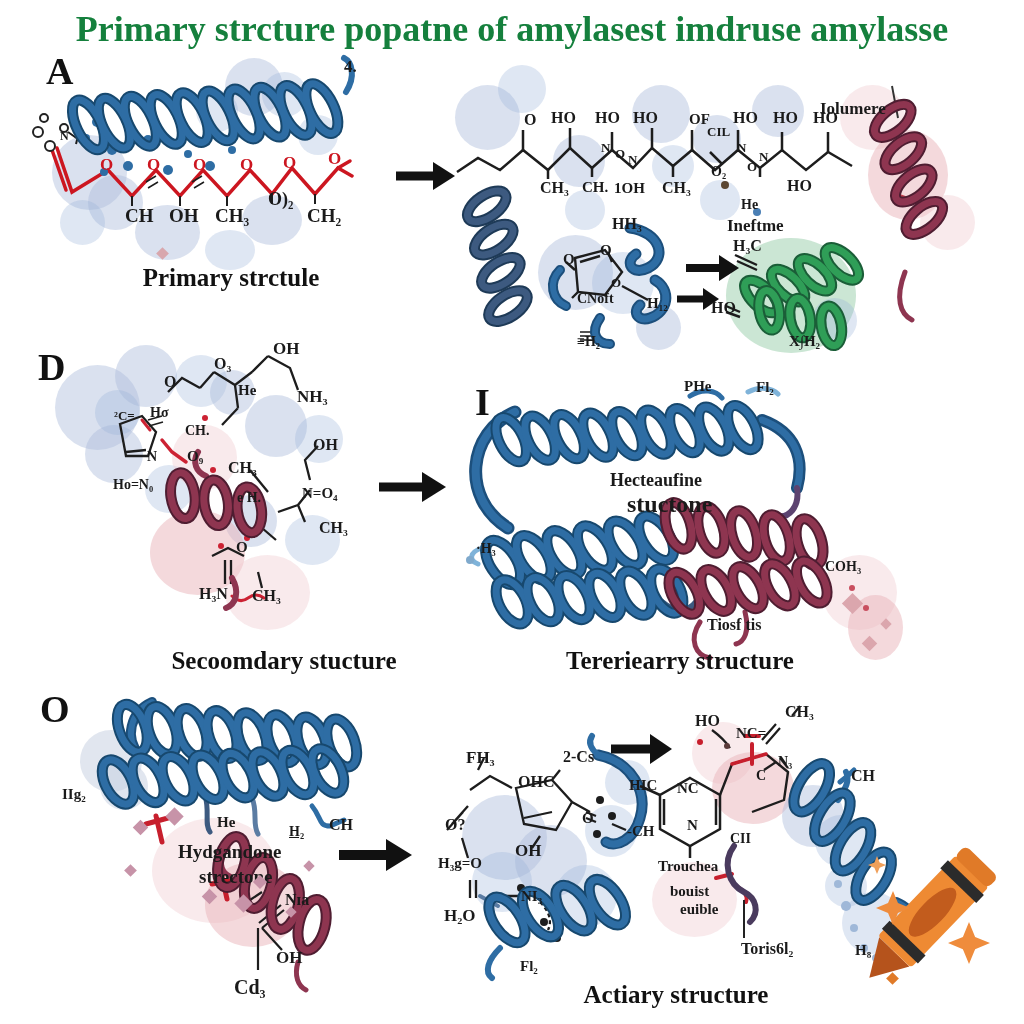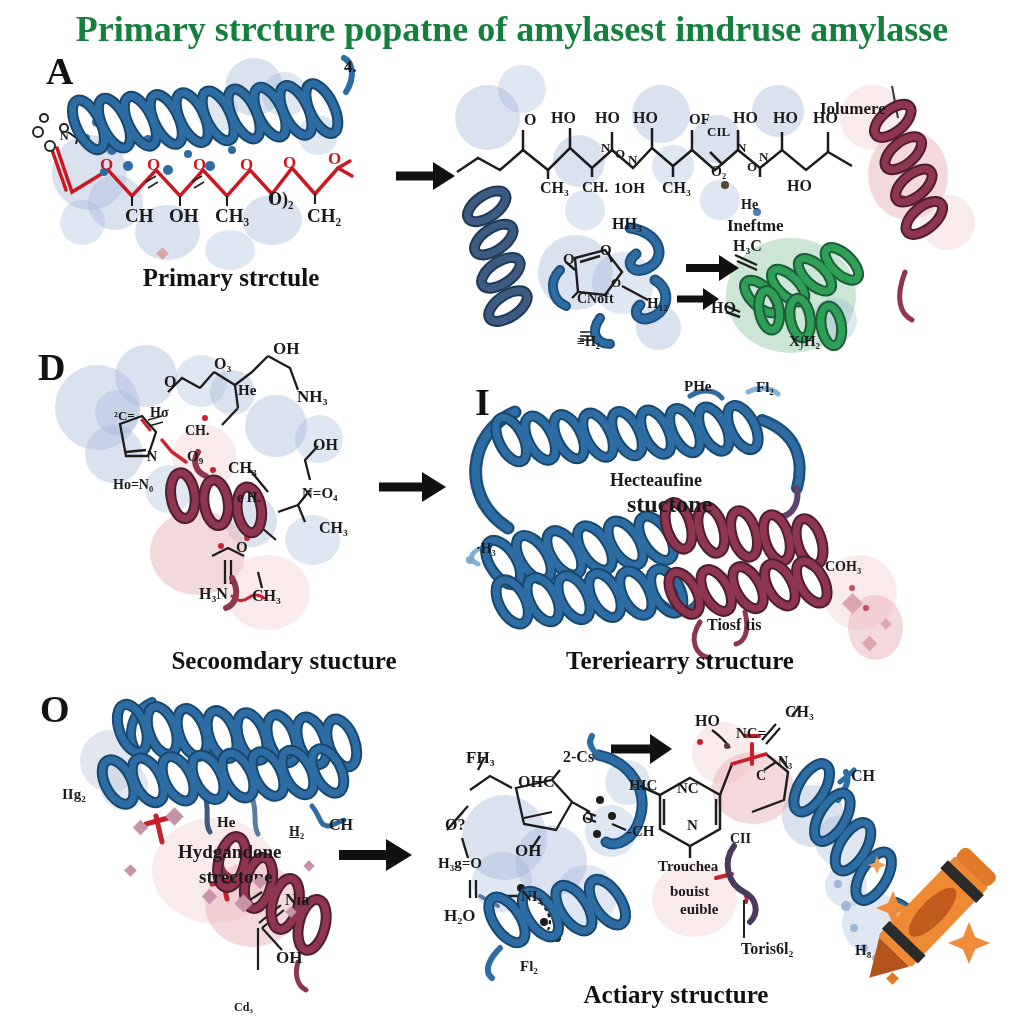--- a/index.html
+++ b/index.html
@@ -574,21 +574,21 @@
     </div>
   <div>
       <span class="lbl" style="left: 62px; top: 787px; font-size: 15px;">IIg₂</span>
       <span class="lbl" style="left: 217px; top: 815px; font-size: 15px;">He</span>
       <span class="lbl" style="left: 289px; top: 825px; font-size: 14px; text-decoration: underline;">H₂</span>
       <span class="lbl" style="left: 329px; top: 817px; font-size: 16px;">CH</span>
       <span class="lbl" style="left: 178px; top: 842px; font-size: 19px; text-align: right;">Hydgandone</span>
       <span class="lbl" style="left: 199px; top: 867px; font-size: 19px;">strectone</span>
       <span class="lbl" style="left: 285px; top: 892px; font-size: 16px;">Nɪa</span>
       <span class="lbl" style="left: 276px; top: 949px; font-size: 17px;">OH</span>
-      <span class="lbl" style="left: 234px; top: 977px; font-size: 12px; margin-top: 24px;">Cd₃</span>
+      <span class="lbl" style="left: 234px; top: 977px; font-size: 20px;">Cd₃</span>
     </div>
   <div>
       <span class="lbl" style="left: 466px; top: 749px; font-size: 17px;">FH₃</span>
       <span class="lbl" style="left: 563px; top: 749px; font-size: 16px;">2-Cs</span>
       <span class="lbl" style="left: 518px; top: 774px; font-size: 16px;">OHC</span>
       <span class="lbl" style="left: 445px; top: 817px; font-size: 16px;">O?</span>
       <span class="lbl" style="left: 515px; top: 842px; font-size: 17px;">OH</span>
       <span class="lbl" style="left: 438px; top: 856px; font-size: 15px;">H₃g=O</span>
       <span class="lbl" style="left: 521px; top: 889px; font-size: 15px;">NI₃</span>
       <span class="lbl" style="left: 444px; top: 907px; font-size: 17px;">H₂O</span>

